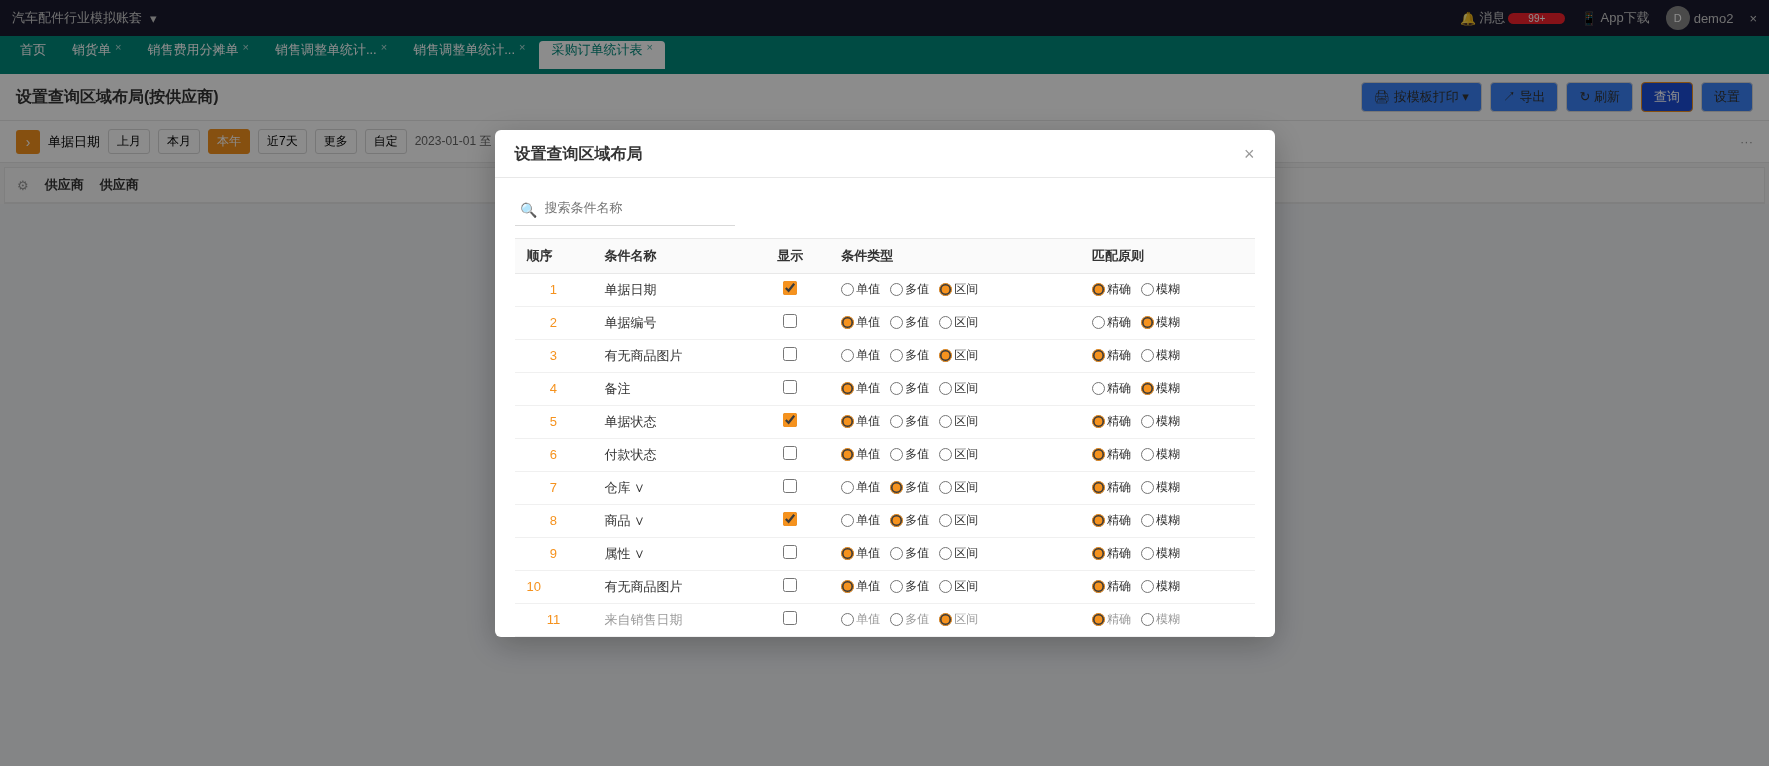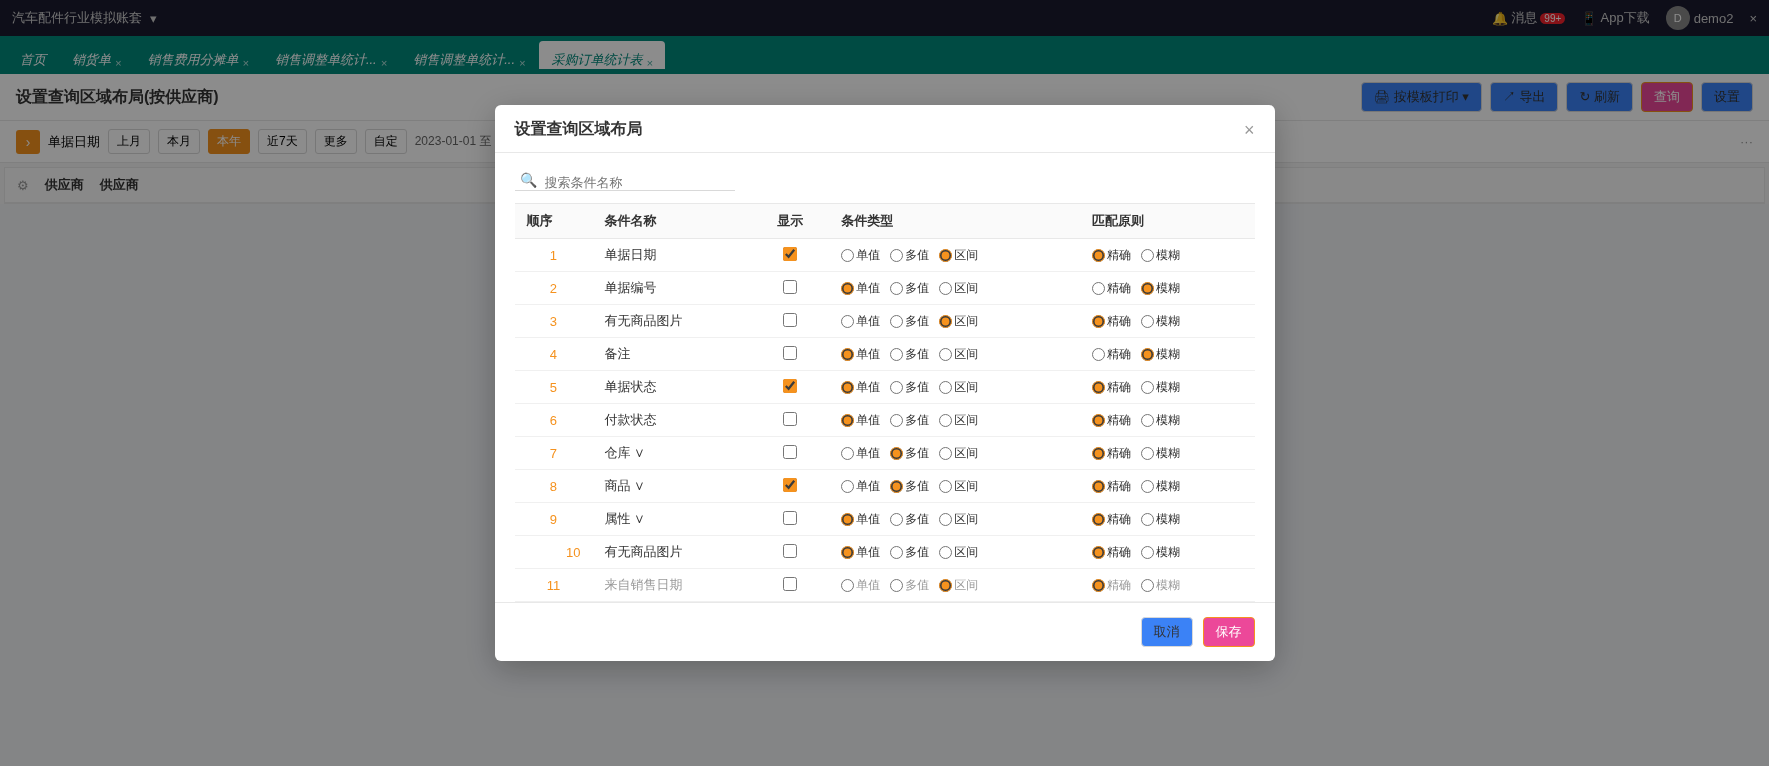--- a/index.html
+++ b/index.html
@@ -10,45 +10,44 @@
       height: 36px;
       background: #1a1a2e;
       display: flex;
       align-items: center;
       justify-content: space-between;
       padding: 0 12px;
       color: #ccc;
     }
     .topbar-left { display: flex; align-items: center; gap: 8px; font-size: 13px; }
     .topbar-right { display: flex; align-items: center; gap: 16px; font-size: 13px; }
-    .topbar-right .badge { background: #f5222d; color: #fff; border-radius: 8px; padding: 0 4px; font-size: 10px; text-align: center; }
+    .topbar-right .badge { background: #f5222d; color: #fff; border-radius: 8px; padding: 0 20px; font-size: 10px; text-align: center; }
     .topbar-right .user { display: flex; align-items: center; gap: 4px; }
     .avatar { width: 24px; height: 24px; border-radius: 50%; background: #888; display: flex; align-items: center; justify-content: center; color: #fff; font-size: 11px; }
 
     
     .navtabs {
       height: 38px;
       background: #00897B;
       display: flex;
       align-items: center;
       padding: 0 8px;
       gap: 2px;
     }
     .navtab {
       height: 28px;
       padding: 0 12px;
       border-radius: 4px 4px 0 0;
       display: flex;
-      align-items: flex-end;
+      align-items: flex-start;
       gap: 4px;
       font-size: 13px;
       color: #fff;
       cursor: pointer;
       white-space: nowrap;
-      font-style: italic;
     }
     .navtab.active { background: #fff; color: #00897B; }
     .navtab .close-x { font-size: 11px; cursor: pointer; opacity: 0.7; }
 
     
     .content-area {
       padding: 0;
       background: #f5f5f5;
       position: relative;
     }
@@ -58,21 +57,21 @@
       background: #fff;
       padding: 8px 16px;
       display: flex;
       align-items: center;
       justify-content: space-between;
       border-bottom: 1px solid #e8e8e8;
     }
     .page-title { font-size: 16px; font-weight: bold; color: #333; }
     .page-actions { display: flex; align-items: center; gap: 8px; }
     .btn { padding: 5px 12px; border-radius: 4px; border: 1px solid #d9d9d9; cursor: pointer; font-size: 13px; background: #fff; }
-    .btn-primary { background: #ec4899; color: #fff; border-color: #f5921e; }
+    .btn-primary { background: #1d4ed8; color: #fff; border-color: #f5921e; }
     .btn-outline { background: #3b82f6; color: #333; }
 
     
     .filter-bar {
       background: #fff;
       padding: 8px 16px;
       display: flex;
       align-items: center;
       gap: 8px;
       border-bottom: 1px solid #e8e8e8;
@@ -132,21 +131,21 @@
     .modal-body { flex: 1; overflow: hidden; display: flex; flex-direction: column; padding: 16px 20px 0; }
     .modal-footer { padding: 14px 20px; border-top: 1px solid #e8e8e8; display: flex; justify-content: flex-end; gap: 10px; }
 
     
     .modal-tabs { display: flex; border-bottom: 2px solid #e8e8e8; margin-bottom: 12px; }
     .modal-tab { padding: 6px 16px; font-size: 14px; cursor: pointer; color: #666; border-bottom: 2px solid transparent; margin-bottom: -2px; }
     .modal-tab.active { color: #f5921e; border-bottom-color: #f5921e; font-weight: 500; }
 
     
     .modal-search { position: relative; margin-bottom: 12px; }
-    .modal-search input { width: 220px; padding: 6px 10px 0 30px; border: none; border-bottom: 1px solid #d9d9d9; outline: none; font-size: 13px; }
+    .modal-search input { width: 220px; padding: 6px 10px 10px 30px; border: none; border-bottom: 1px solid #d9d9d9; outline: none; font-size: 13px; }
     .modal-search .search-icon { position: absolute; left: 6px; top: 50%; transform: translateY(-50%); color: #999; font-size: 14px; }
 
     
     .modal-table { flex: 1; overflow-y: auto; }
     .modal-table table { width: 100%; border-collapse: collapse; }
     .modal-table th {
       background: #fafafa;
       padding: 8px 12px;
       text-align: left;
       font-size: 13px;
@@ -584,21 +583,21 @@
                       <span style="font-size: 12px;">精确</span>
                     </label>
                     <label style="display: flex; align-items: center; gap: 2px; cursor: pointer; white-space: nowrap;">
                       <input type="radio" name="match_8" style="accent-color: rgb(245, 146, 30);">
                       <span style="font-size: 12px;">模糊</span>
                     </label>
                   </div>
                 </td>
               </tr>
               <tr>
-                <td style="color: rgb(245, 146, 30); font-weight: 500; text-align: right;">10</td>
+                <td style="color: rgb(245, 146, 30); font-weight: 500; text-align: left;">10</td>
                 <td>有无商品图片</td>
                 <td style="text-align: center;"><input type="checkbox" style="accent-color: rgb(245, 146, 30); width: 14px; height: 14px;"></td>
                 <td>
                   <div style="display: flex; align-items: center; gap: 10px;">
                     <label style="display: flex; align-items: center; gap: 2px; cursor: pointer; white-space: nowrap;">
                       <input type="radio" name="type_9" checked="" style="accent-color: rgb(245, 146, 30);">
                       <span style="font-size: 12px;">单值</span>
                     </label>
                     <label style="display: flex; align-items: center; gap: 2px; cursor: pointer; white-space: nowrap;">
                       <input type="radio" name="type_9" style="accent-color: rgb(245, 146, 30);">
@@ -654,18 +653,14 @@
                       <span style="font-size: 12px; opacity: 0.5;">模糊</span>
                     </label>
                   </div>
                 </td>
               </tr>
             </tbody>
         </table>
       </div>
     </div>
 
-    <div class="modal-footer">
-      <button class="btn btn-outline">取消</button>
-      <button class="btn btn-primary">保存</button>
-    </div>
   </div>
 </div>
 
 </body></html>

